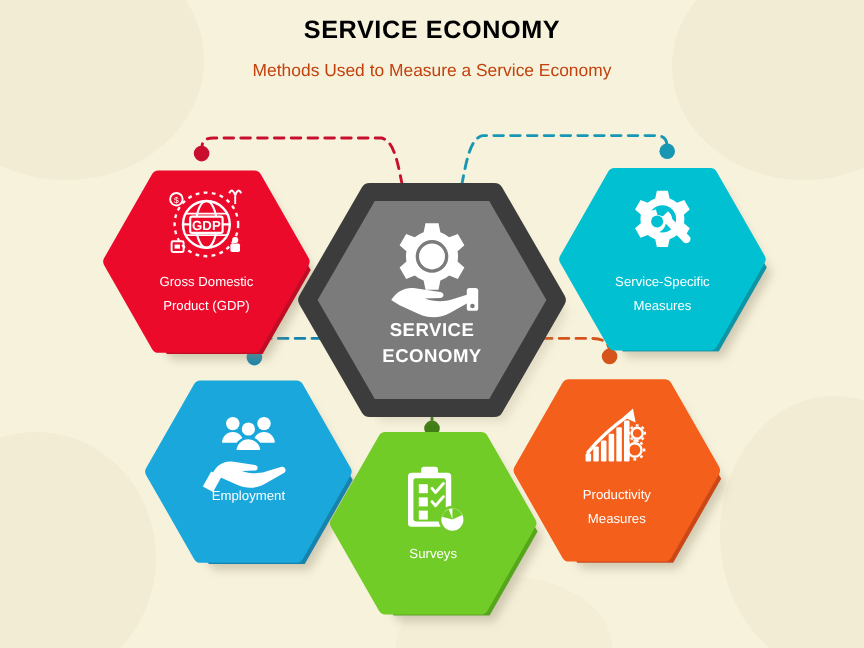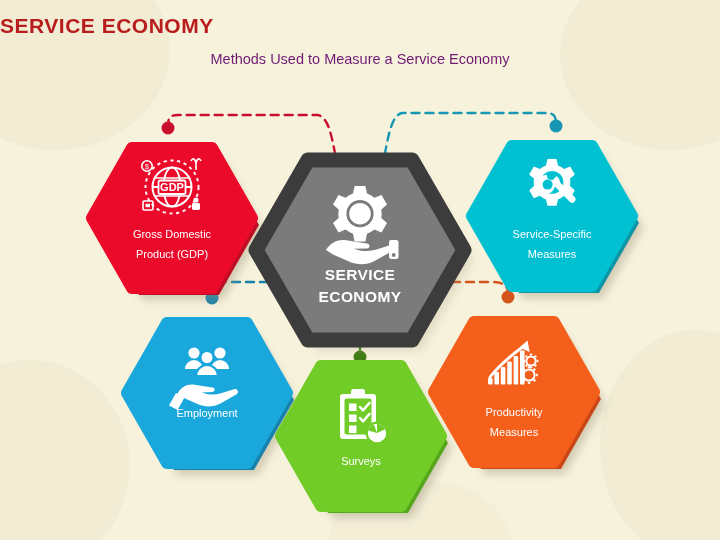--- a/index.html
+++ b/index.html
@@ -10,26 +10,26 @@
     position:relative;
   }
   #stage{position:absolute;inset:0;width:720px;height:540px;}
 
   
   .bg-texture{position:absolute;inset:0;pointer-events:none;}
   .blob{position:absolute;background:#efe9d0;border-radius:50%;opacity:.75;}
 
   
   .title{
-    position:absolute;left:0;right:0;top:14px;text-align:left;
-    font-size:21px;font-weight:bold;letter-spacing:.5px;color:#b91c1c;
+    position:absolute;left:0;right:0;top:14px;text-align:center;
+    font-size:21px;font-weight:bold;letter-spacing:.5px;color:#000000;
   }
   .subtitle{
     position:absolute;left:0;right:0;top:51px;text-align:center;
-    font-size:14.5px;color:#701a75;
+    font-size:14.5px;color:#c2410c;
   }
 
   
   svg.layer{position:absolute;left:0;top:0;width:720px;height:540px;overflow:visible;}
   svg.connectors{z-index:1;}
   svg.nodes{z-index:2;}
 
   .node-label{
     font-family:"Liberation Sans", sans-serif;
     fill:#ffffff;text-anchor:middle;

